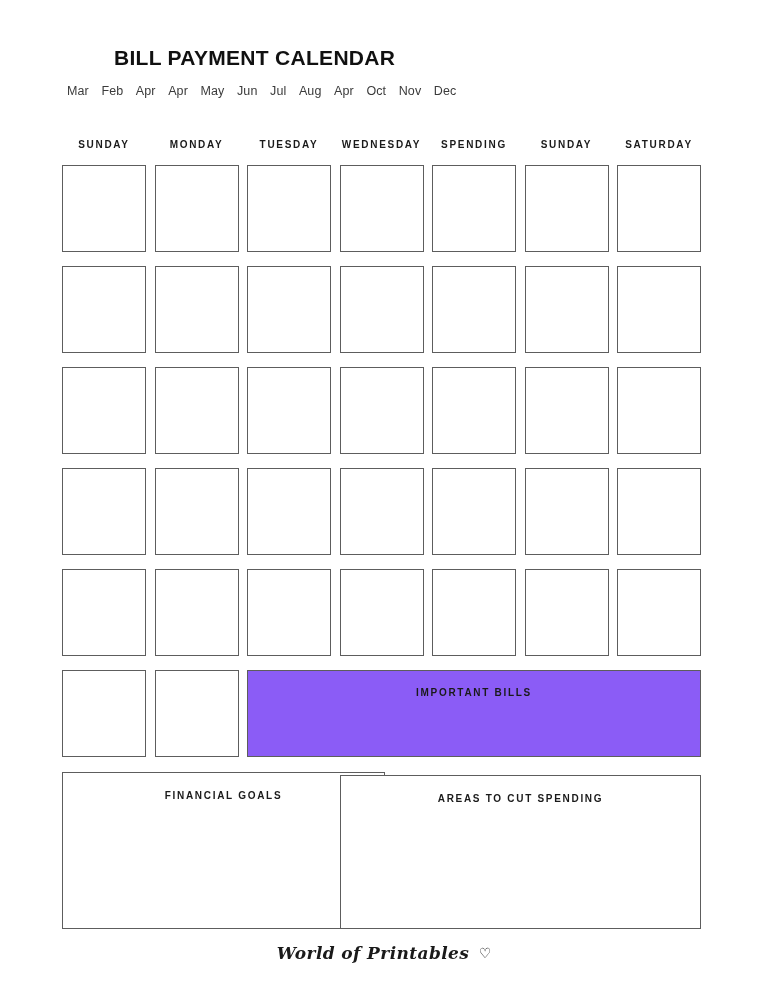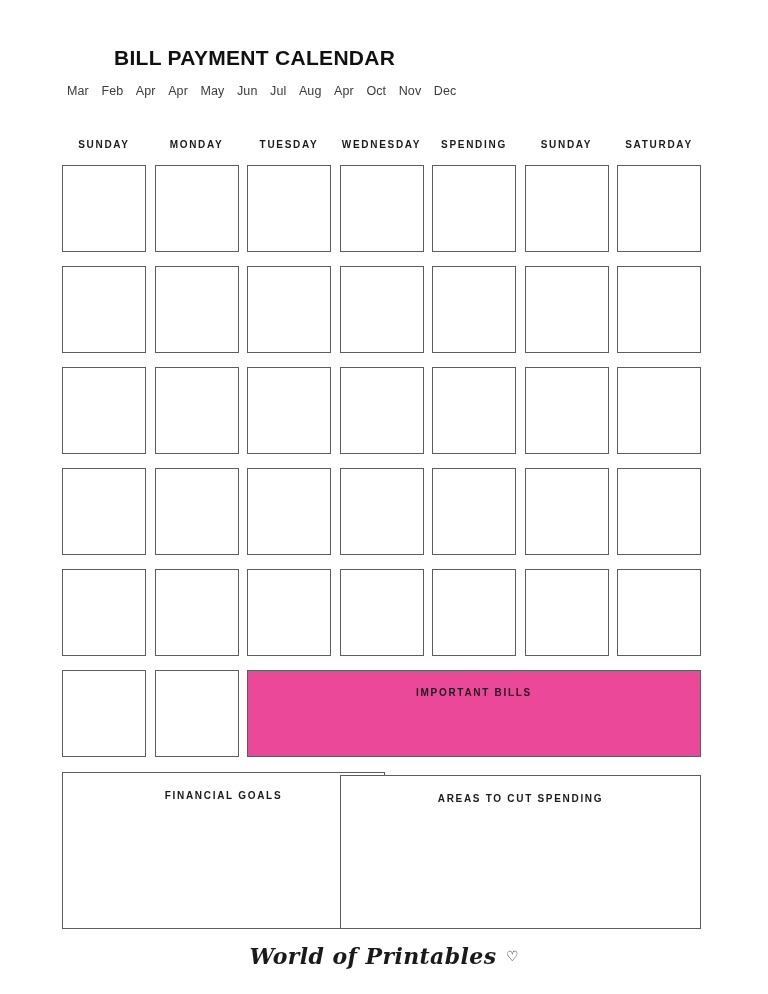--- a/index.html
+++ b/index.html
@@ -84,21 +84,21 @@
     background: #ffffff;
     margin-right: 8.5px;
     flex: 0 0 auto;
   }
   .day-cell:last-child { margin-right: 0; }
 
   
   .wide-box {
     box-sizing: border-box;
     border: 1.4px solid #5d5d5d;
-    background: #ec4899;
+    background: #8b5cf6;
     height: 87px;
     flex: 1 1 auto;
     position: relative;
   }
   .box-title {
     position: absolute;
     left: 0;
     right: 0;
     top: 16px;
     text-align: center;
@@ -137,21 +137,21 @@
   .footer-brand {
     position: absolute;
     left: 0;
     right: 0;
     top: 943px;
     text-align: center;
     white-space: nowrap;
   }
   .brand-text {
     font-family: "DejaVu Serif", serif;
-    font-size: 22px;
+    font-size: 17px;
     font-style: italic;
     font-weight: bold;
     color: #1a1a1a;
     letter-spacing: 0.4px;
     vertical-align: middle;
     text-align: center;
   }
   .brand-heart {
     display: inline-block;
     margin-left: 5px;

